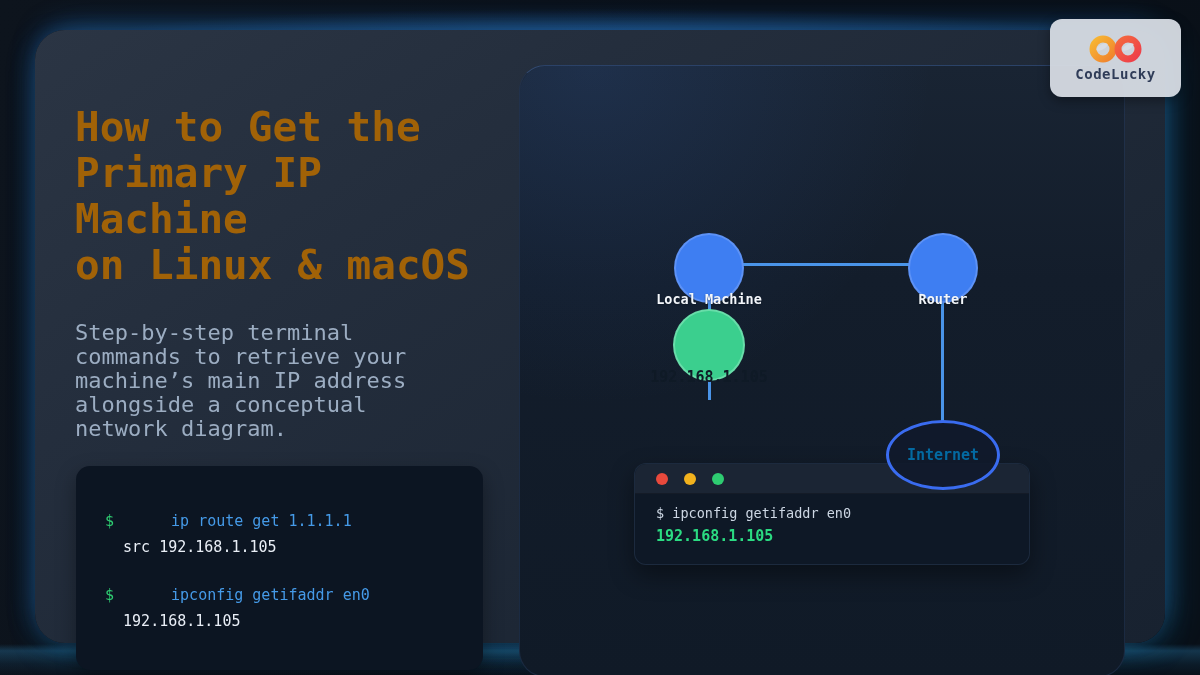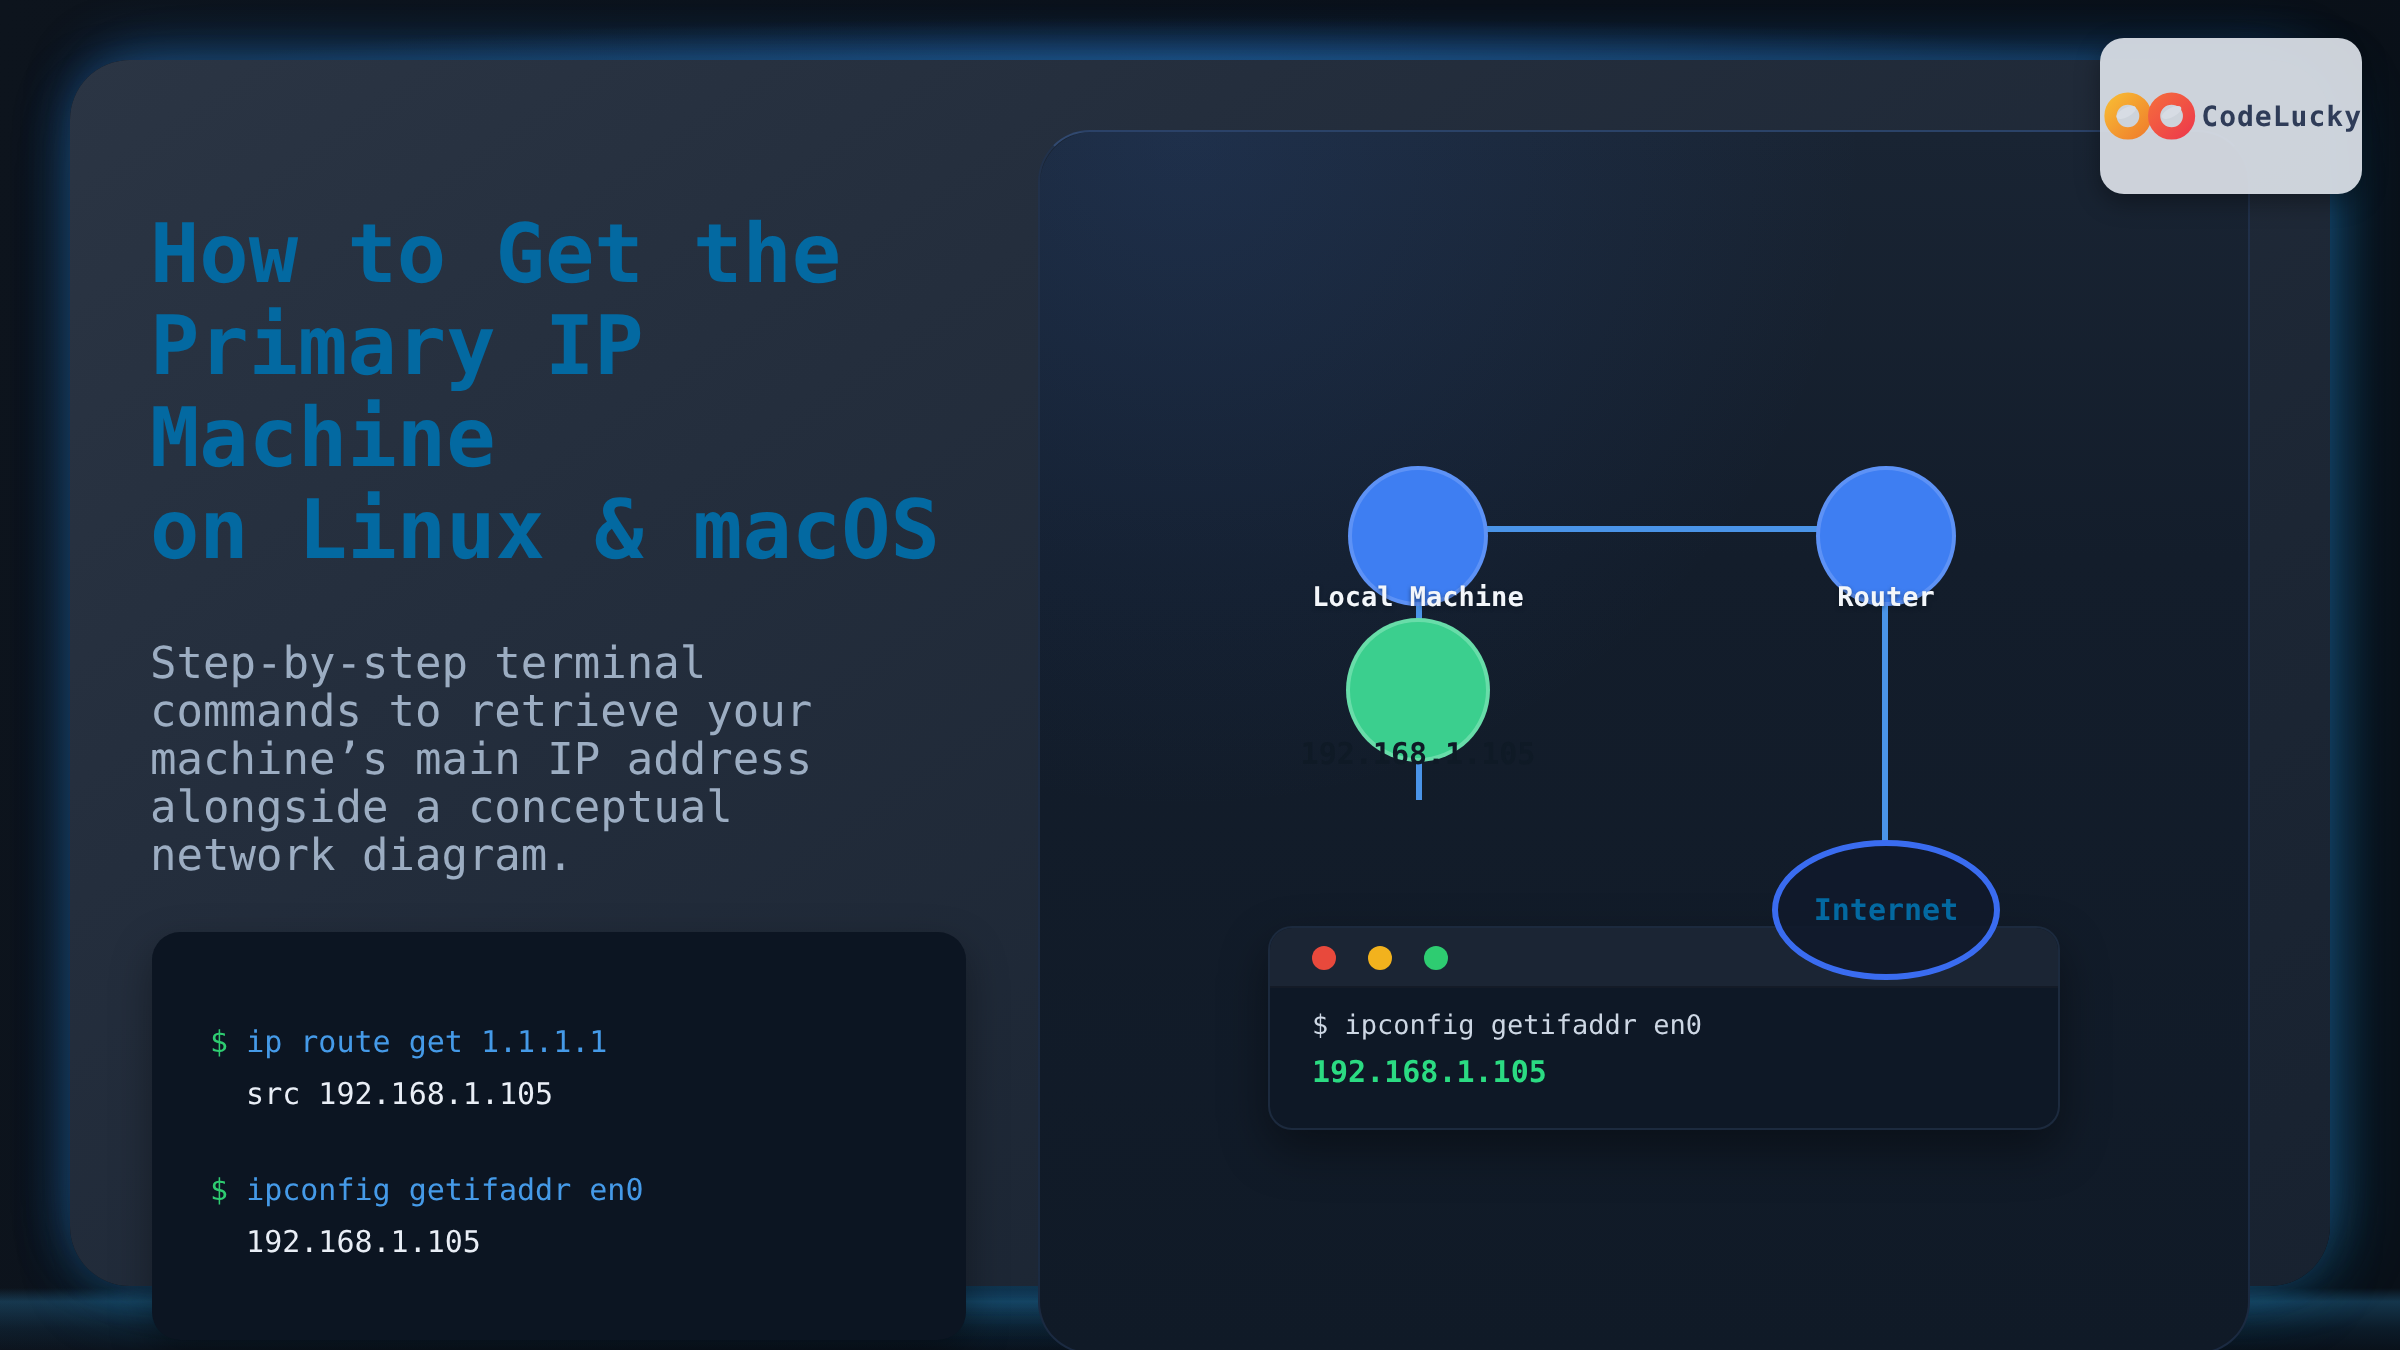--- a/index.html
+++ b/index.html
@@ -15,29 +15,29 @@
   .bottom-glow{left:0;top:644px;width:1200px;height:31px;z-index:1;
     background:linear-gradient(180deg, rgba(46,140,195,0) 0%, rgba(46,140,195,0.30) 22%, rgba(22,80,120,0.18) 65%, rgba(10,28,46,0.10) 100%);}
   
   .outer-panel{left:35px;top:30px;width:1130px;height:613px;border-radius:30px;z-index:2;
     background:linear-gradient(145deg,#2b3544 0%,#242e3d 30%,#1c2634 72%,#182230 100%);
     box-shadow:0 -10px 28px -6px rgba(45,125,215,0.38),
                14px 0 36px -10px rgba(32,150,210,0.30),
                0 14px 36px -10px rgba(32,150,210,0.28),
                -10px 0 28px -8px rgba(40,110,200,0.22);}
   
-  .title{left:75px;top:104px;z-index:4;color:#0369a1;font-weight:bold;font-size:41px;line-height:46px;white-space:nowrap;}
+  .title{left:75px;top:104px;z-index:4;color:#a16207;font-weight:bold;font-size:41px;line-height:46px;white-space:nowrap;}
   .subtitle{left:75px;top:321px;width:380px;z-index:4;color:#9cadc2;font-size:22px;line-height:24px;}
   .code-card{left:76px;top:466px;width:407px;height:204px;z-index:3;border-radius:14px;
     background:#0c1522;box-shadow:0 8px 20px rgba(0,0,0,0.35);
     padding:42px 0 0 29px;box-sizing:border-box;font-size:15px;line-height:26px;}
   .code-group.second{margin-top:22px;}
   .code-line{white-space:pre;}
   .prompt{color:#2ecc71;}
-  .cmd{color:#459ae8;}
+  .cmd{color:#459ae8;margin-left:48px;}
   .code-output{color:#e9eef6;padding-left:2ch;}
   
   .inner-panel{left:519px;top:65px;width:606px;height:612px;border-radius:26px;z-index:3;
     background:linear-gradient(180deg,#192433 0%,#131d2b 35%,#101a27 100%);
     border:1px solid rgba(80,120,190,0.18);border-top-color:rgba(95,145,225,0.35);
     box-sizing:border-box;}
   .inner-panel::before{content:"";position:absolute;inset:0;border-radius:26px;
     background:radial-gradient(circle at 12% 0%, rgba(60,110,200,0.16), transparent 42%);}
   
   .link{background:#4a94e8;z-index:4;}
@@ -67,21 +67,21 @@
   .dot{width:12px;height:12px;border-radius:50%;margin-right:16px;}
   .dot-red{background:#e8493c;}
   .dot-yellow{background:#f2b21d;}
   .dot-green{background:#2ecc71;}
   .term-body{padding:11px 0 0 21px;}
   .term-cmd{color:#cdd7e4;font-size:13.5px;white-space:pre;}
   .term-out{color:#2bdb82;font-weight:bold;font-size:15px;margin-top:6px;}
   
   .logo-card{left:1050px;top:19px;width:131px;height:78px;z-index:10;border-radius:12px;
     background:rgba(215,220,228,0.95);box-shadow:0 4px 12px rgba(0,0,0,0.35);
-    display:flex;align-items:center;justify-content:center;}
+    display:flex;flex-direction:column;align-items:center;justify-content:center;}
   .logo-text{color:#2f3c58;font-size:14px;font-weight:bold;letter-spacing:0.5px;margin-top:2px;}
 </style>
 </head>
 <body>
 
 <div class="abs top-glow"></div>
 <div class="abs bottom-glow"></div>
 
 <div class="abs outer-panel"></div>
 

